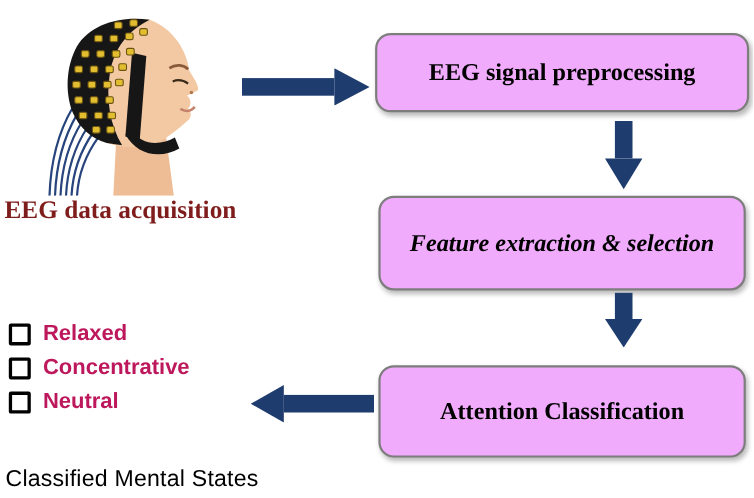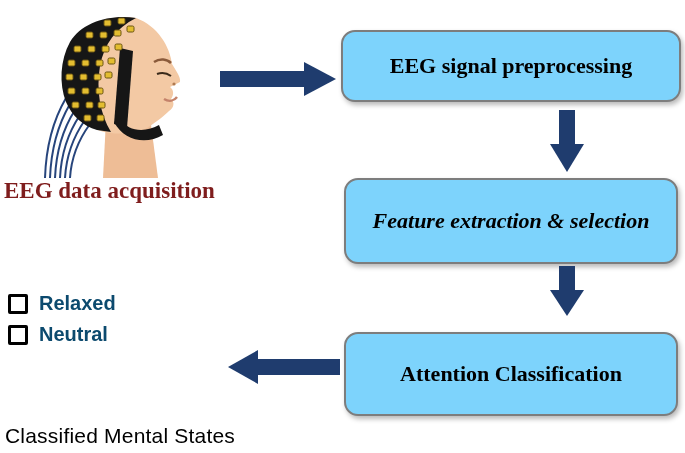--- a/index.html
+++ b/index.html
@@ -7,21 +7,21 @@
     position:relative;
     width:685px;height:453px;
     background:#ffffff;
     overflow:hidden;
     font-family:"Liberation Serif", serif;
   }
 
   
   .flow-box{
     position:absolute;
-    background:#7dd3fc;
+    background:#f0abfc;
     border:2px solid #7d7d7d;
     border-radius:14px;
     box-shadow:2px 3px 5px rgba(0,0,0,0.28);
     display:flex;align-items:center;justify-content:center;
     text-align:center;
     font-family:"Liberation Serif", serif;
     font-weight:bold;
     font-size:22px;
     color:#000;
     line-height:1.25;
@@ -43,21 +43,21 @@
     font-family:"Liberation Serif", serif;
     font-weight:bold;font-size:23px;color:#7f1d1d;
   }
 
   
   #states-list{position:absolute;left:8px;top:288px;}
   .state-item{
     display:flex;align-items:center;gap:11px;
     height:31px;
     font-family:"Liberation Sans", sans-serif;
-    font-weight:bold;font-size:20px;color:#0c4a6e;
+    font-weight:bold;font-size:20px;color:#be185d;
   }
   .state-checkbox{
     width:14px;height:14px;
     border:3px solid #000;
     border-radius:2px;
     background:#fff;
     flex:0 0 auto;
   }
   #states-caption{
     position:absolute;left:5px;top:424px;
@@ -188,19 +188,23 @@
     </svg>
   </div>
 
   <div id="states-list">
     <div class="state-item">
       <span class="state-checkbox"></span>
       <span>Relaxed</span>
     </div>
     <div class="state-item">
       <span class="state-checkbox"></span>
+      <span>Concentrative</span>
+    </div>
+    <div class="state-item">
+      <span class="state-checkbox"></span>
       <span>Neutral</span>
     </div>
   </div>
 
   <div id="states-caption">Classified Mental States</div>
 
 </div>
 
 </body></html>

